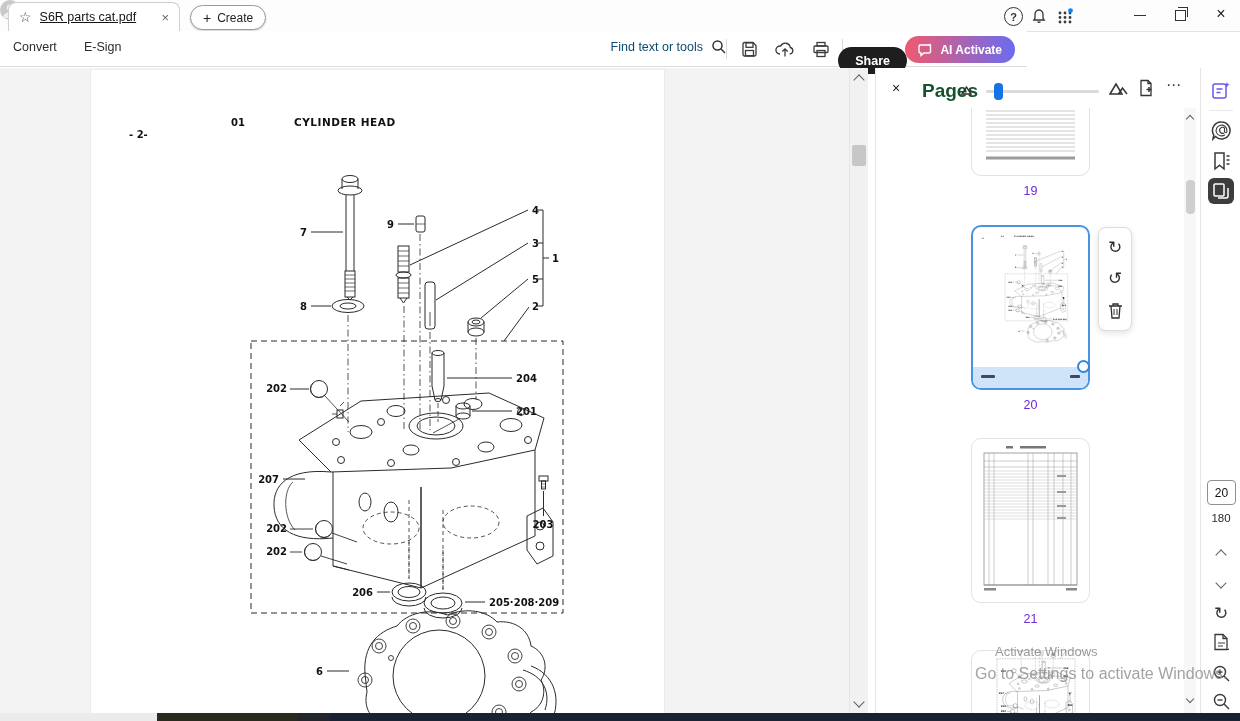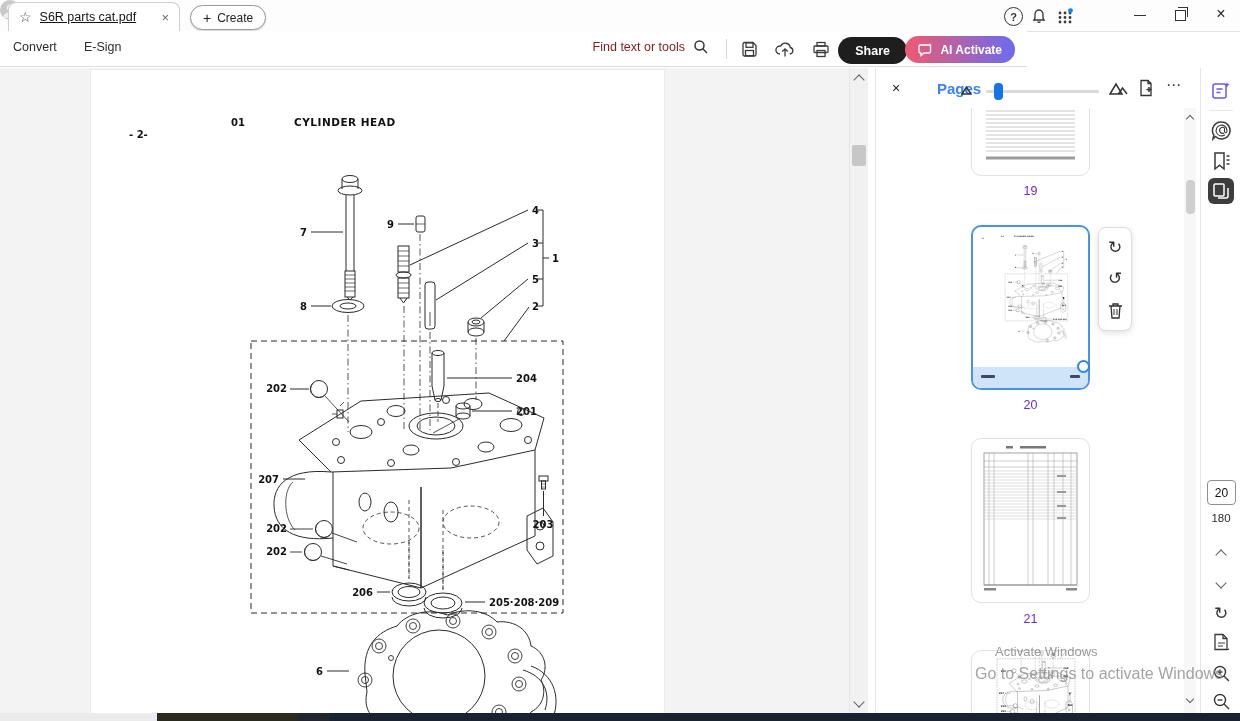--- a/index.html
+++ b/index.html
@@ -17,42 +17,42 @@
   #avatar-ic{left:1084px;top:6px;width:20px;height:20px;border-radius:50%;background:#c9c9c9;overflow:hidden;}
   #min-btn{left:1130px;top:6px;width:20px;}
   #min-btn i{display:block;width:12px;height:0;border-top:1.6px solid #333;}
   #restore-btn{left:1170px;top:6px;width:20px;}
   #restore-btn i{position:relative;display:block;width:9px;height:9px;border:1.3px solid #333;background:#fdfdfd;}
   #restore-btn i:before{content:"";position:absolute;left:2px;top:-4px;width:9px;height:9px;border:1.3px solid #333;border-left:none;border-bottom:none;}
   #close-btn{left:1210px;top:5px;width:22px;font-size:16px;color:#222;}
   
   #toolbar{position:absolute;left:0;top:31px;width:1027px;height:36px;background:#fff;border-bottom:1px solid #dcdcdc;box-sizing:border-box;}
   .menu-item{position:absolute;top:9px;font-size:12.5px;color:#2d2d2d;}
-  #find-box{position:absolute;right:318px;top:8px;display:flex;align-items:center;color:#7f1d1d;font-size:12.5px;}
+  #find-box{position:absolute;right:300px;top:8px;display:flex;align-items:center;color:#0c4a6e;font-size:12.5px;}
   #find-box svg{margin-left:8px;}
   .tb-divider{position:absolute;top:8px;width:1px;height:20px;background:#d9d9d9;}
   .tb-ic{position:absolute;top:8px;width:20px;height:20px;display:flex;align-items:center;justify-content:center;}
-  #share-btn{position:absolute;right:120px;top:6px;height:27px;padding:0 17px;border-radius:14px;background:#1e1e1e;color:#fff;font-size:12.5px;font-weight:bold;display:flex;align-items:center;}
+  #share-btn{position:absolute;right:120px;top:16px;height:27px;padding:0 17px;border-radius:14px;background:#1e1e1e;color:#fff;font-size:12.5px;font-weight:bold;display:flex;align-items:center;}
   #ai-btn{position:absolute;right:12px;top:5px;height:27px;padding:0 13px;border-radius:14px;color:#fff;font-size:12px;font-weight:bold;display:flex;align-items:center;gap:7px;}
   
   #main{position:absolute;left:0;top:68px;width:1240px;height:645px;}
   #doc-area{position:absolute;left:0;top:0;width:868px;height:645px;background:#f3f3f4;overflow:hidden;}
   #pdf-page{position:absolute;left:90px;top:1px;width:573px;height:644px;background:#fff;border:1px solid #ececec;box-sizing:content-box;}
   
   #doc-scroll{position:absolute;left:849px;top:0;width:18px;height:645px;background:#f1f1f1;border-left:1px solid #e6e6e6;}
   .sb-thumb{position:absolute;background:#c7c7c7;border-radius:2px;}
   .chev{width:7px;height:7px;border-right:1.6px solid #606060;border-bottom:1.6px solid #606060;display:inline-block;}
   .chev.up{transform:rotate(-135deg);}
   .chev.down{transform:rotate(45deg);}
   .chev.sm{width:5px;height:5px;}
   
   #pages-panel{position:absolute;left:875px;top:0;width:325px;height:645px;background:#fff;border-left:1px solid #e4e4e4;box-sizing:border-box;}
   #panel-header{position:absolute;left:0;top:0;width:100%;height:40px;}
   #panel-close{position:absolute;left:16px;top:12px;font-size:14px;color:#222;}
-  #panel-title{position:absolute;left:46px;top:12px;font-size:15px;font-weight:bold;color:#3b82f6;margin-left:15px;}
+  #panel-title{position:absolute;left:46px;top:12px;font-size:19px;font-weight:bold;color:#14532d;}
   #thumb-slider-track{position:absolute;left:110px;top:22px;width:113px;height:3px;border-radius:2px;background:#dadada;}
   #thumb-slider-handle{position:absolute;left:118px;top:15px;width:9px;height:17px;border-radius:4px;background:#1473e6;}
   #panel-scrollzone{position:absolute;left:0;top:40px;width:311px;height:605px;overflow:hidden;}
   .thumb-card{position:absolute;left:95px;width:119px;background:#fff;border:1px solid #e2e2e2;border-radius:10px;box-sizing:border-box;overflow:hidden;}
   .thumb-label{position:absolute;width:119px;left:95px;text-align:center;font-size:12.5px;color:#6d28d9;}
   #thumb20{position:absolute;left:95px;top:117px;width:119px;height:165px;border:2px solid #4a93e2;border-radius:10px;box-sizing:border-box;background:#fff;overflow:hidden;}
   #thumb20-strip{position:absolute;left:0;bottom:0;width:100%;height:21px;background:#cfe3f9;}
   #thumb20-handle{position:absolute;left:201px;top:252px;width:13px;height:13px;border-radius:50%;background:#fff;border:2.5px solid #2f86df;box-sizing:border-box;z-index:5;}
   #thumb-options{position:absolute;left:222px;top:119px;width:34px;height:104px;background:#fff;border:1px solid #ddd;border-radius:8px;box-shadow:0 2px 6px rgba(0,0,0,.12);display:flex;flex-direction:column;align-items:center;justify-content:space-around;padding:4px 0;box-sizing:border-box;}
   .opt-ic{font-size:17px;color:#2f2f2f;line-height:1;}

